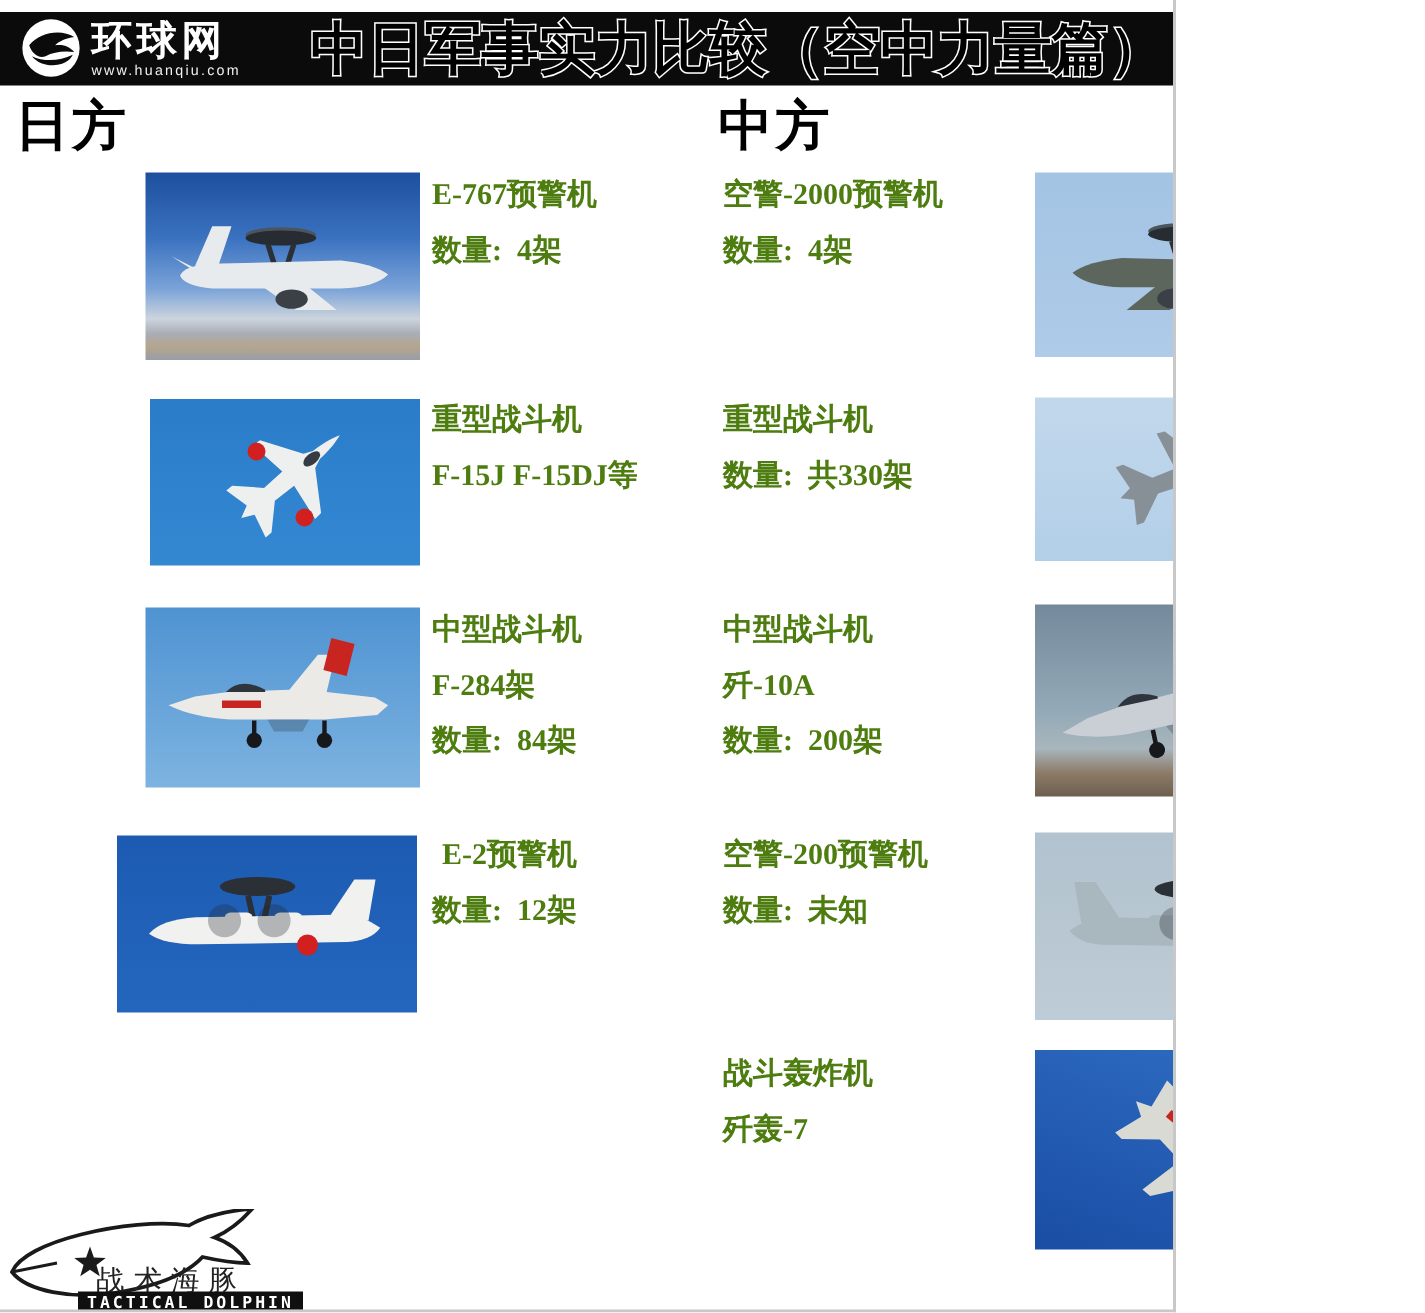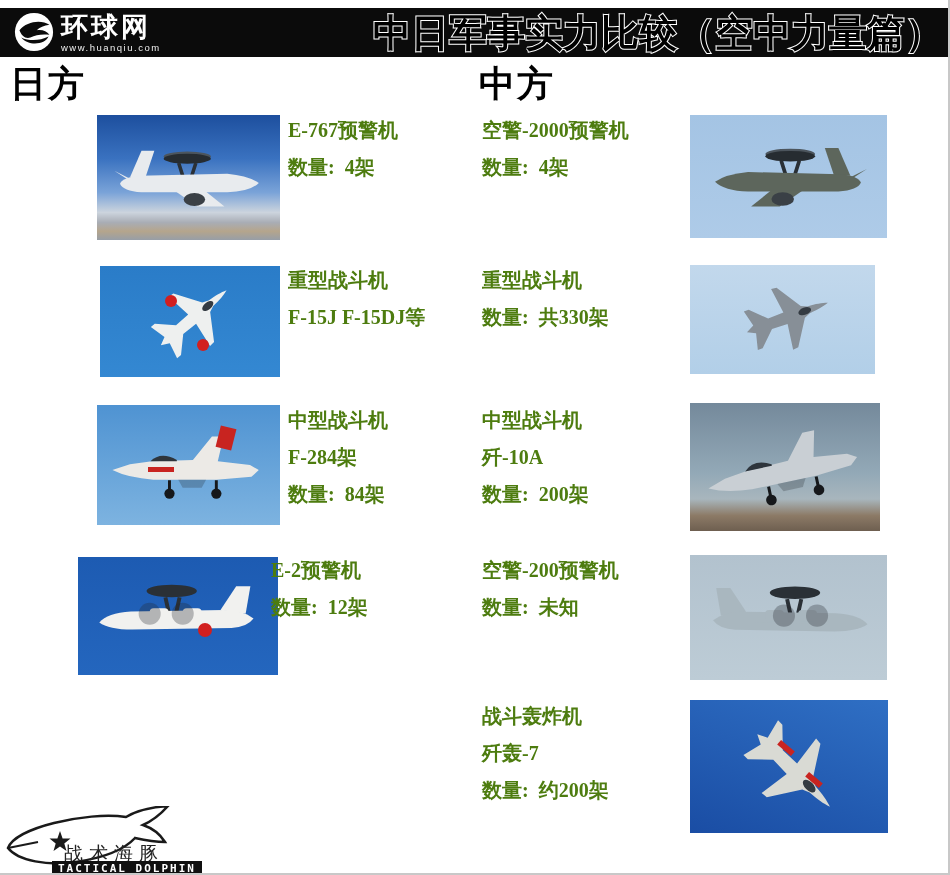--- a/index.html
+++ b/index.html
@@ -1,16 +1,16 @@
 <!DOCTYPE html>
 <html><head>
 <meta charset="utf-8">
 <style>
   html,body{margin:0;padding:0;background:#ffffff;}
-  .page{position:relative;width:950px;height:875px;background:#ffffff;overflow:hidden;
+  .page{position:relative;width:784px;height:875px;background:#ffffff;overflow:hidden;
         font-family:"Liberation Sans",sans-serif;
         border-right:2px solid #c8c8c8;border-bottom:2px solid #c8c8c8;box-sizing:border-box;}
 
   
   .topbar{position:absolute;left:0;top:8px;width:100%;height:49px;background:#0b0b0b;}
   .logo{position:absolute;left:14px;top:4px;display:flex;align-items:flex-start;}
   .logo-circle{width:40px;height:40px;flex:0 0 auto;}
   .logo-text{margin-left:7px;display:flex;flex-direction:column;}
   .site-name{color:#ffffff;font-size:27px;font-weight:900;letter-spacing:3px;line-height:30px;}
   .site-url{color:#f0f0f0;font-size:9.5px;letter-spacing:1.5px;line-height:11px;}
@@ -182,38 +182,37 @@
         <use href="#sym-fighter-side" fill="#c9cfd4"></use>
       </svg>
   </div>
 
   <div class="photo ph-e2" style="left:78px;top:557px;width:200px;height:118px;">
     <svg class="plane" style="width:88%;height:80%;" viewBox="0 0 220 120">
         <use href="#sym-turboprop" fill="#f1f1ef"></use>
       </svg>
     <span class="rdot" style="left:60%;top:56%;width:14px;height:14px;"></span>
   </div>
-  <div class="spec" style="left:271px;top:552px;">
+  <div class="spec" style="left:288px;top:552px;text-align:right;">
     <div class="line">E-2预警机</div>
     <div class="line">数量:  12架</div>
   </div>
   <div class="spec" style="left:482px;top:552px;">
     <div class="line">空警-200预警机</div>
     <div class="line">数量:  未知</div>
   </div>
   <div class="photo ph-kj200" style="left:690px;top:555px;width:197px;height:125px;">
     <svg class="plane face-left" style="width:88%;height:80%;" viewBox="0 0 220 120">
         <use href="#sym-turboprop" fill="#a9b7bf"></use>
       </svg>
   </div>
 
   <div class="spec" style="left:482px;top:698px;">
     <div class="line">战斗轰炸机</div>
     <div class="line">歼轰-7</div>
-    <div class="line">数量:  约200架</div>
   </div>
   <div class="photo ph-jh7" style="left:690px;top:700px;width:198px;height:133px;">
     <svg class="plane rot135" style="width:70%;height:92%;" viewBox="0 0 200 200">
         <use href="#sym-fighter-top" fill="#d9dad4"></use>
       </svg>
     <span class="rbar" style="left:44%;top:34%;width:18px;height:6px;transform:rotate(40deg);"></span>
     <span class="rbar" style="left:58%;top:58%;width:18px;height:6px;transform:rotate(40deg);"></span>
   </div>
 
   <svg class="dolphin" viewBox="0 0 212 62">

